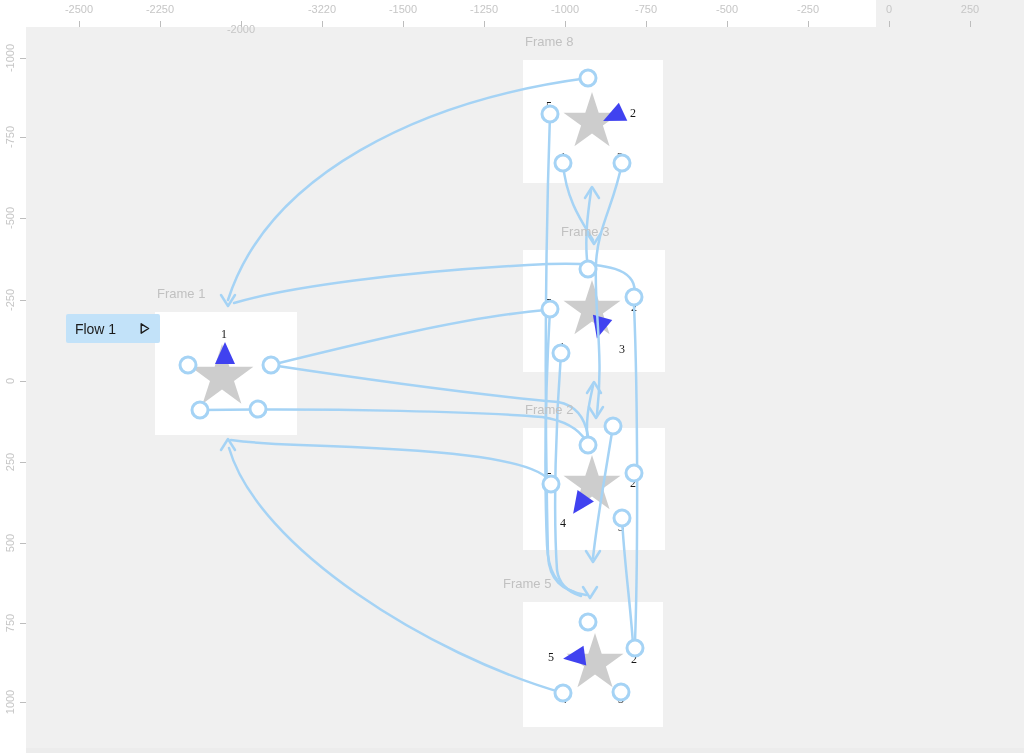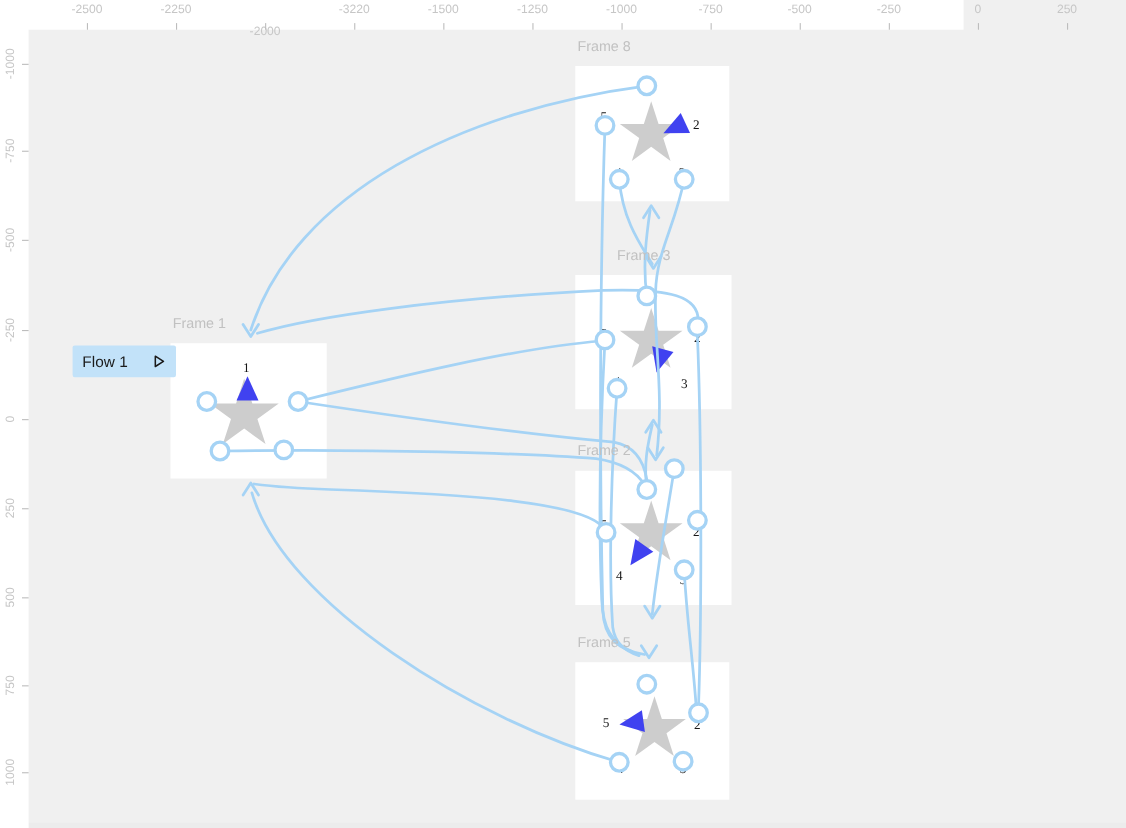--- a/index.html
+++ b/index.html
@@ -165,14 +165,14 @@
       <svg width="13" height="13" viewBox="0 0 13 13">
         <path d="M3.2 1.8 L10.6 6.5 L3.2 11.2 Z" fill="none" stroke="#1b1b1b" stroke-width="1.4" stroke-linejoin="round"></path>
       </svg>
     </span>
   </div>
 
 <div class="frame-label" style="left: 157px; top: 286px;">Frame 1</div>
     <div class="frame-label" style="left: 525px; top: 34px;">Frame 8</div>
     <div class="frame-label" style="left: 525px; top: 224px; margin-left: 36px;">Frame 3</div>
     <div class="frame-label" style="left: 525px; top: 402px;">Frame 2</div>
-    <div class="frame-label" style="left: 525px; top: 576px;">Frame 5</div>
+    <div class="frame-label" style="left: 503px; top: 576px;">Frame 5</div>
   </div>
 
 </body></html>

